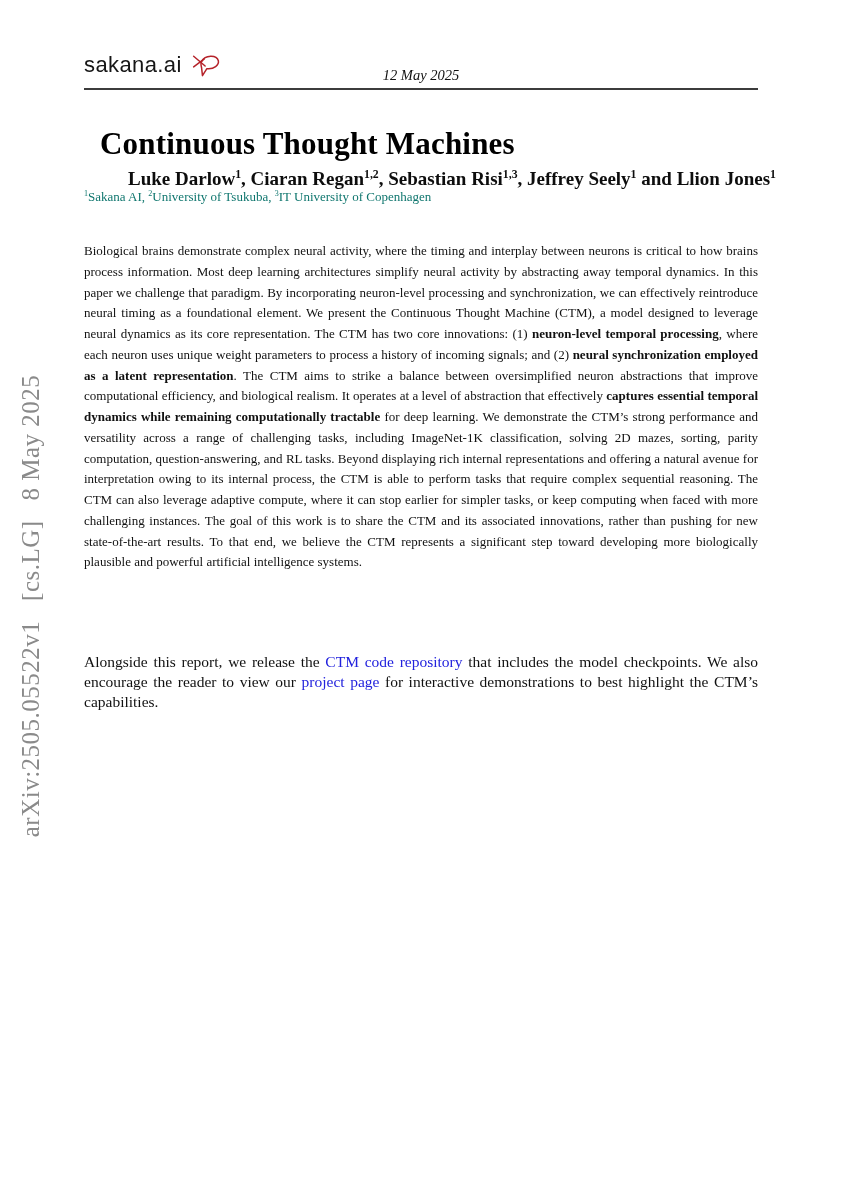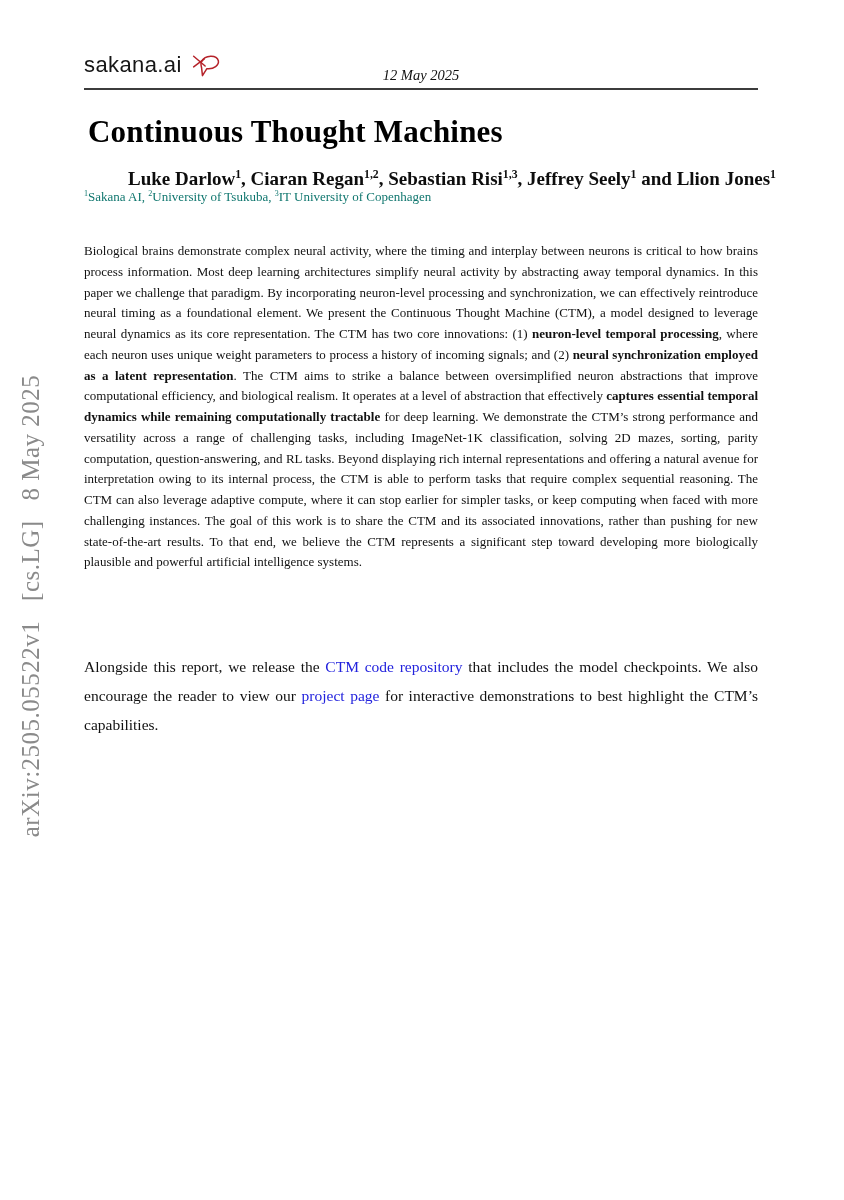--- a/index.html
+++ b/index.html
@@ -51,21 +51,21 @@
 
   
   .paper-title {
     position: absolute;
     top: 110px;
     left: 84px;
     font-size: 31px;
     font-weight: bold;
     letter-spacing: 0.2px;
     color: #000000;
-    margin: 4px;
+    margin: 16px;
   }
   .authors-line {
     position: absolute;
     top: 168px;
     left: 84px;
     width: 674px;
     font-size: 19px;
     font-weight: bold;
     color: #0d0d0d;
     margin-left: 44px;
@@ -90,21 +90,21 @@
     line-height: 20.75px;
     text-align: justify;
     color: #111111;
   }
   .release-note {
     position: absolute;
     top: 652px;
     left: 84px;
     width: 674px;
     font-size: 15.5px;
-    line-height: 29px;
+    line-height: 20px;
     text-align: justify;
     color: #111111;
   }
   .release-note a, .rich-link {
     color: #2222dd;
     text-decoration: none;
     cursor: pointer;
   }
 
   

